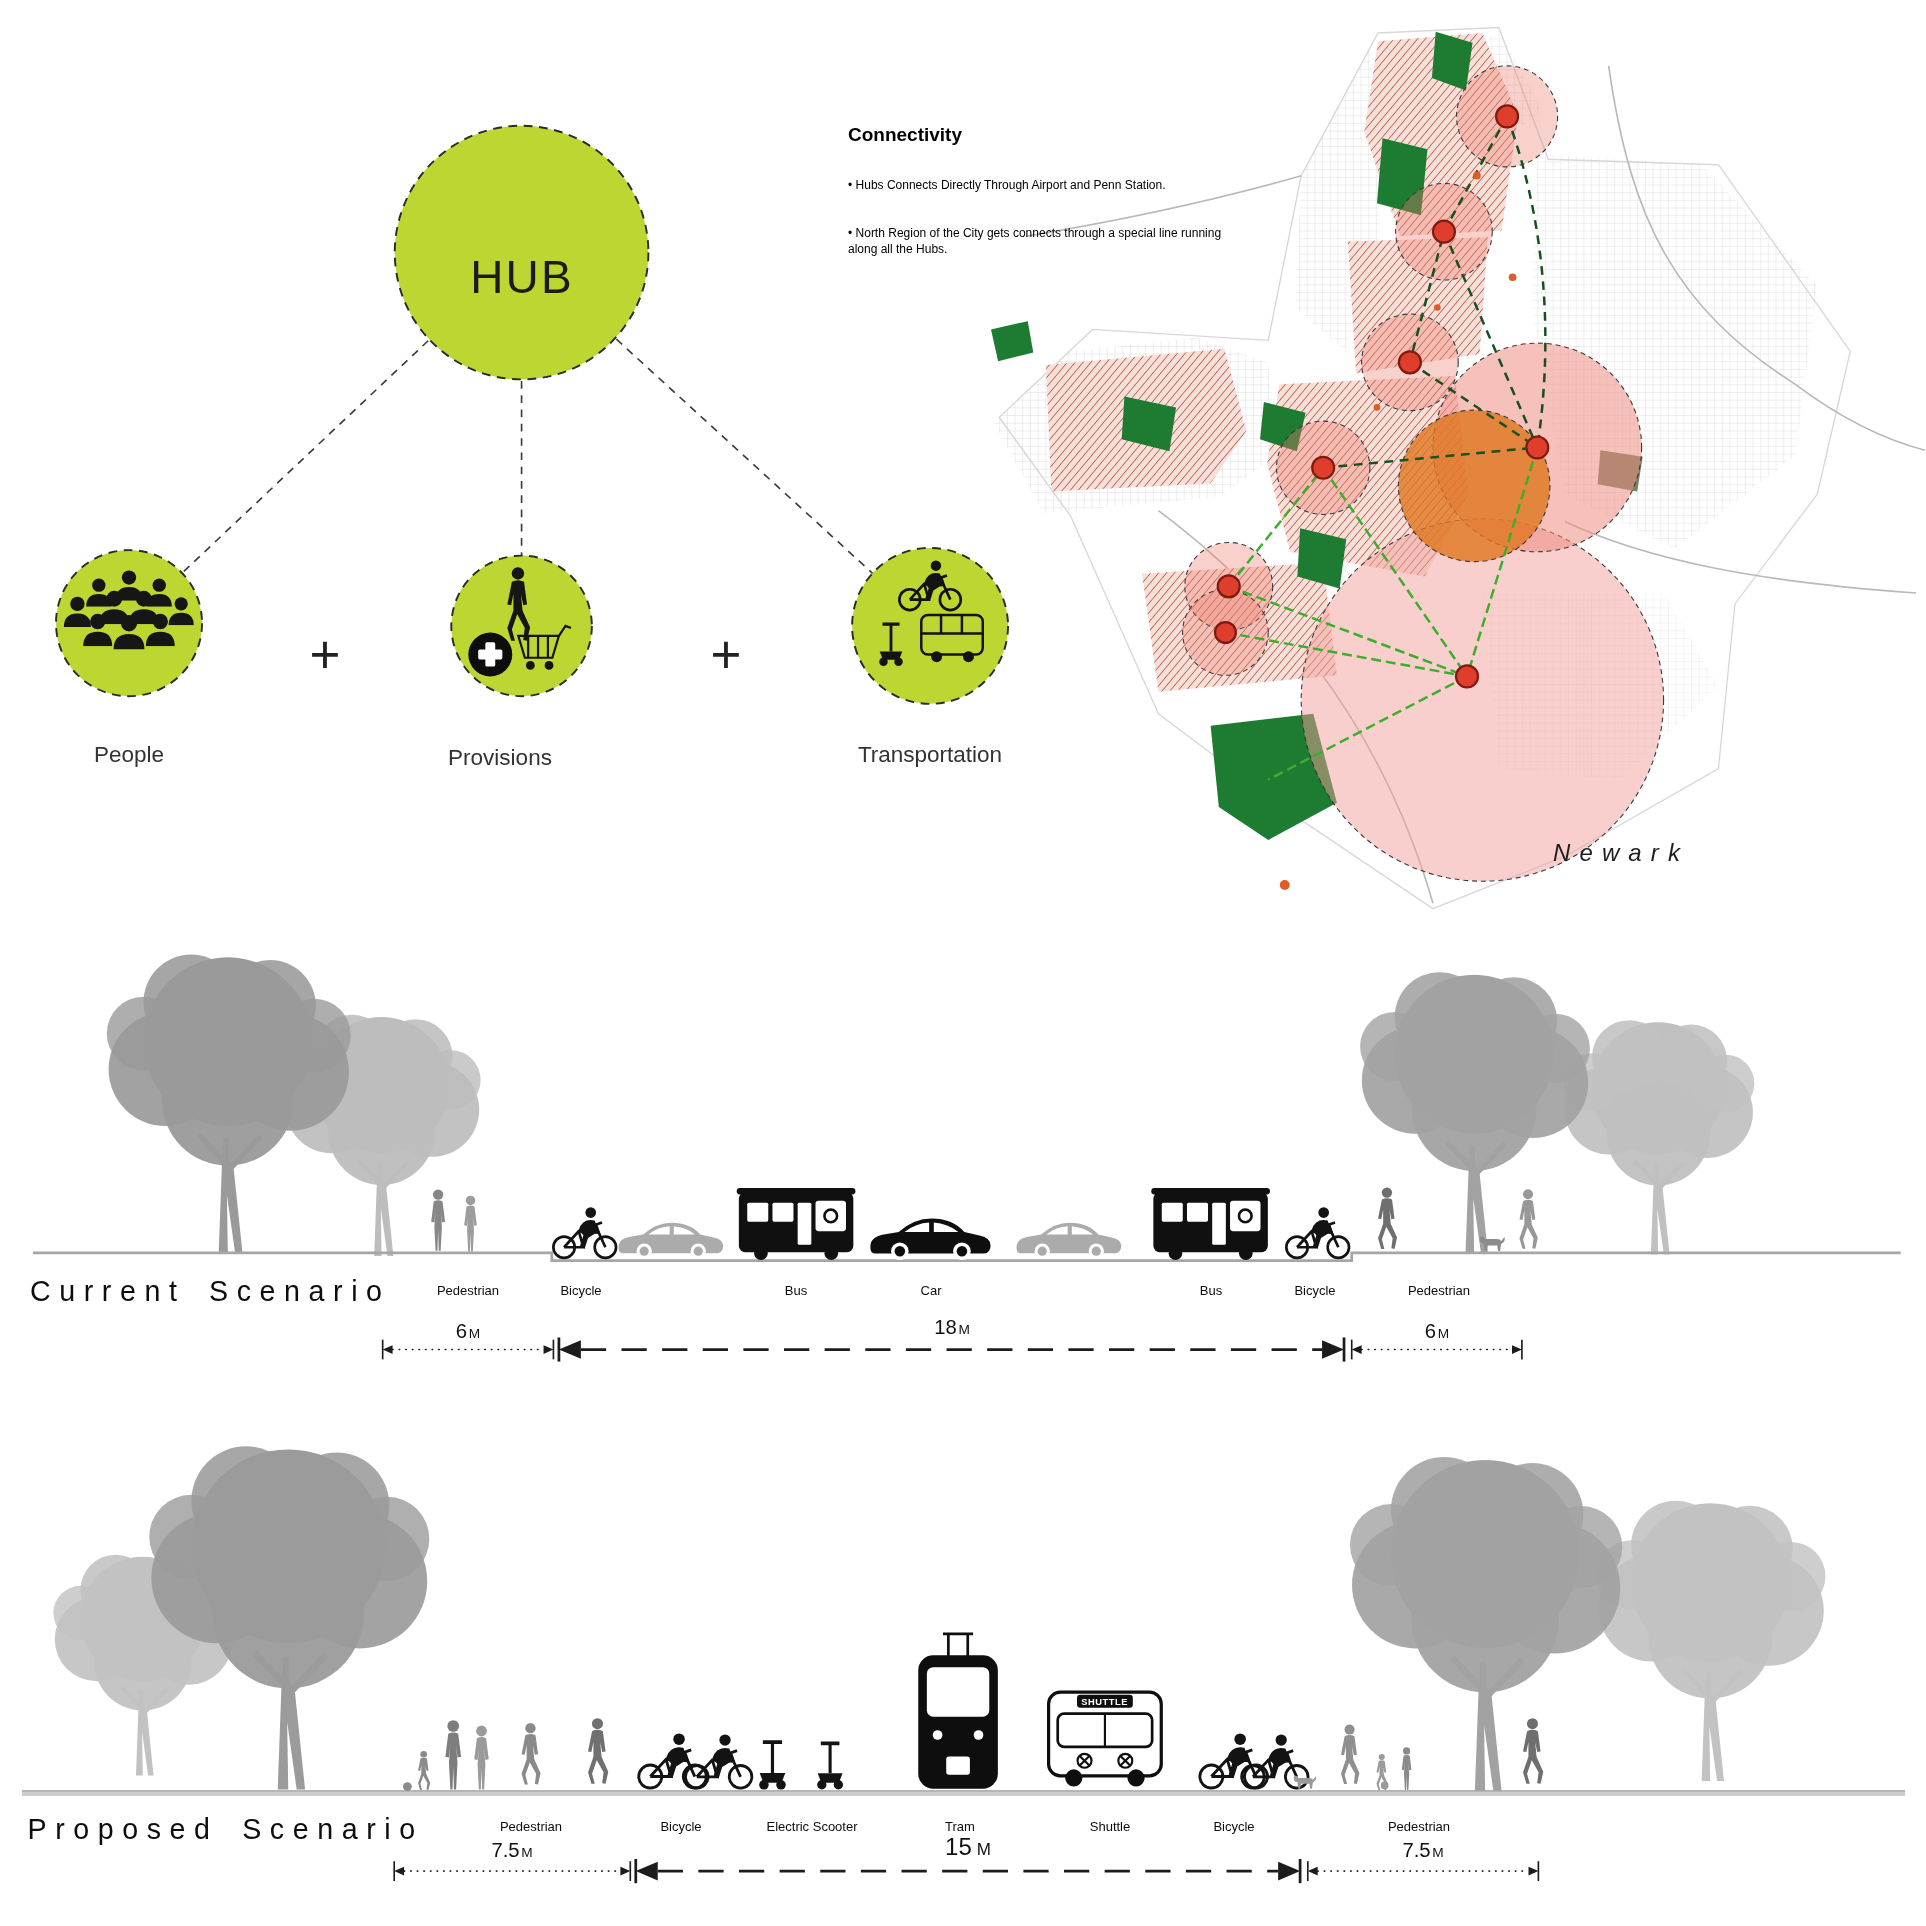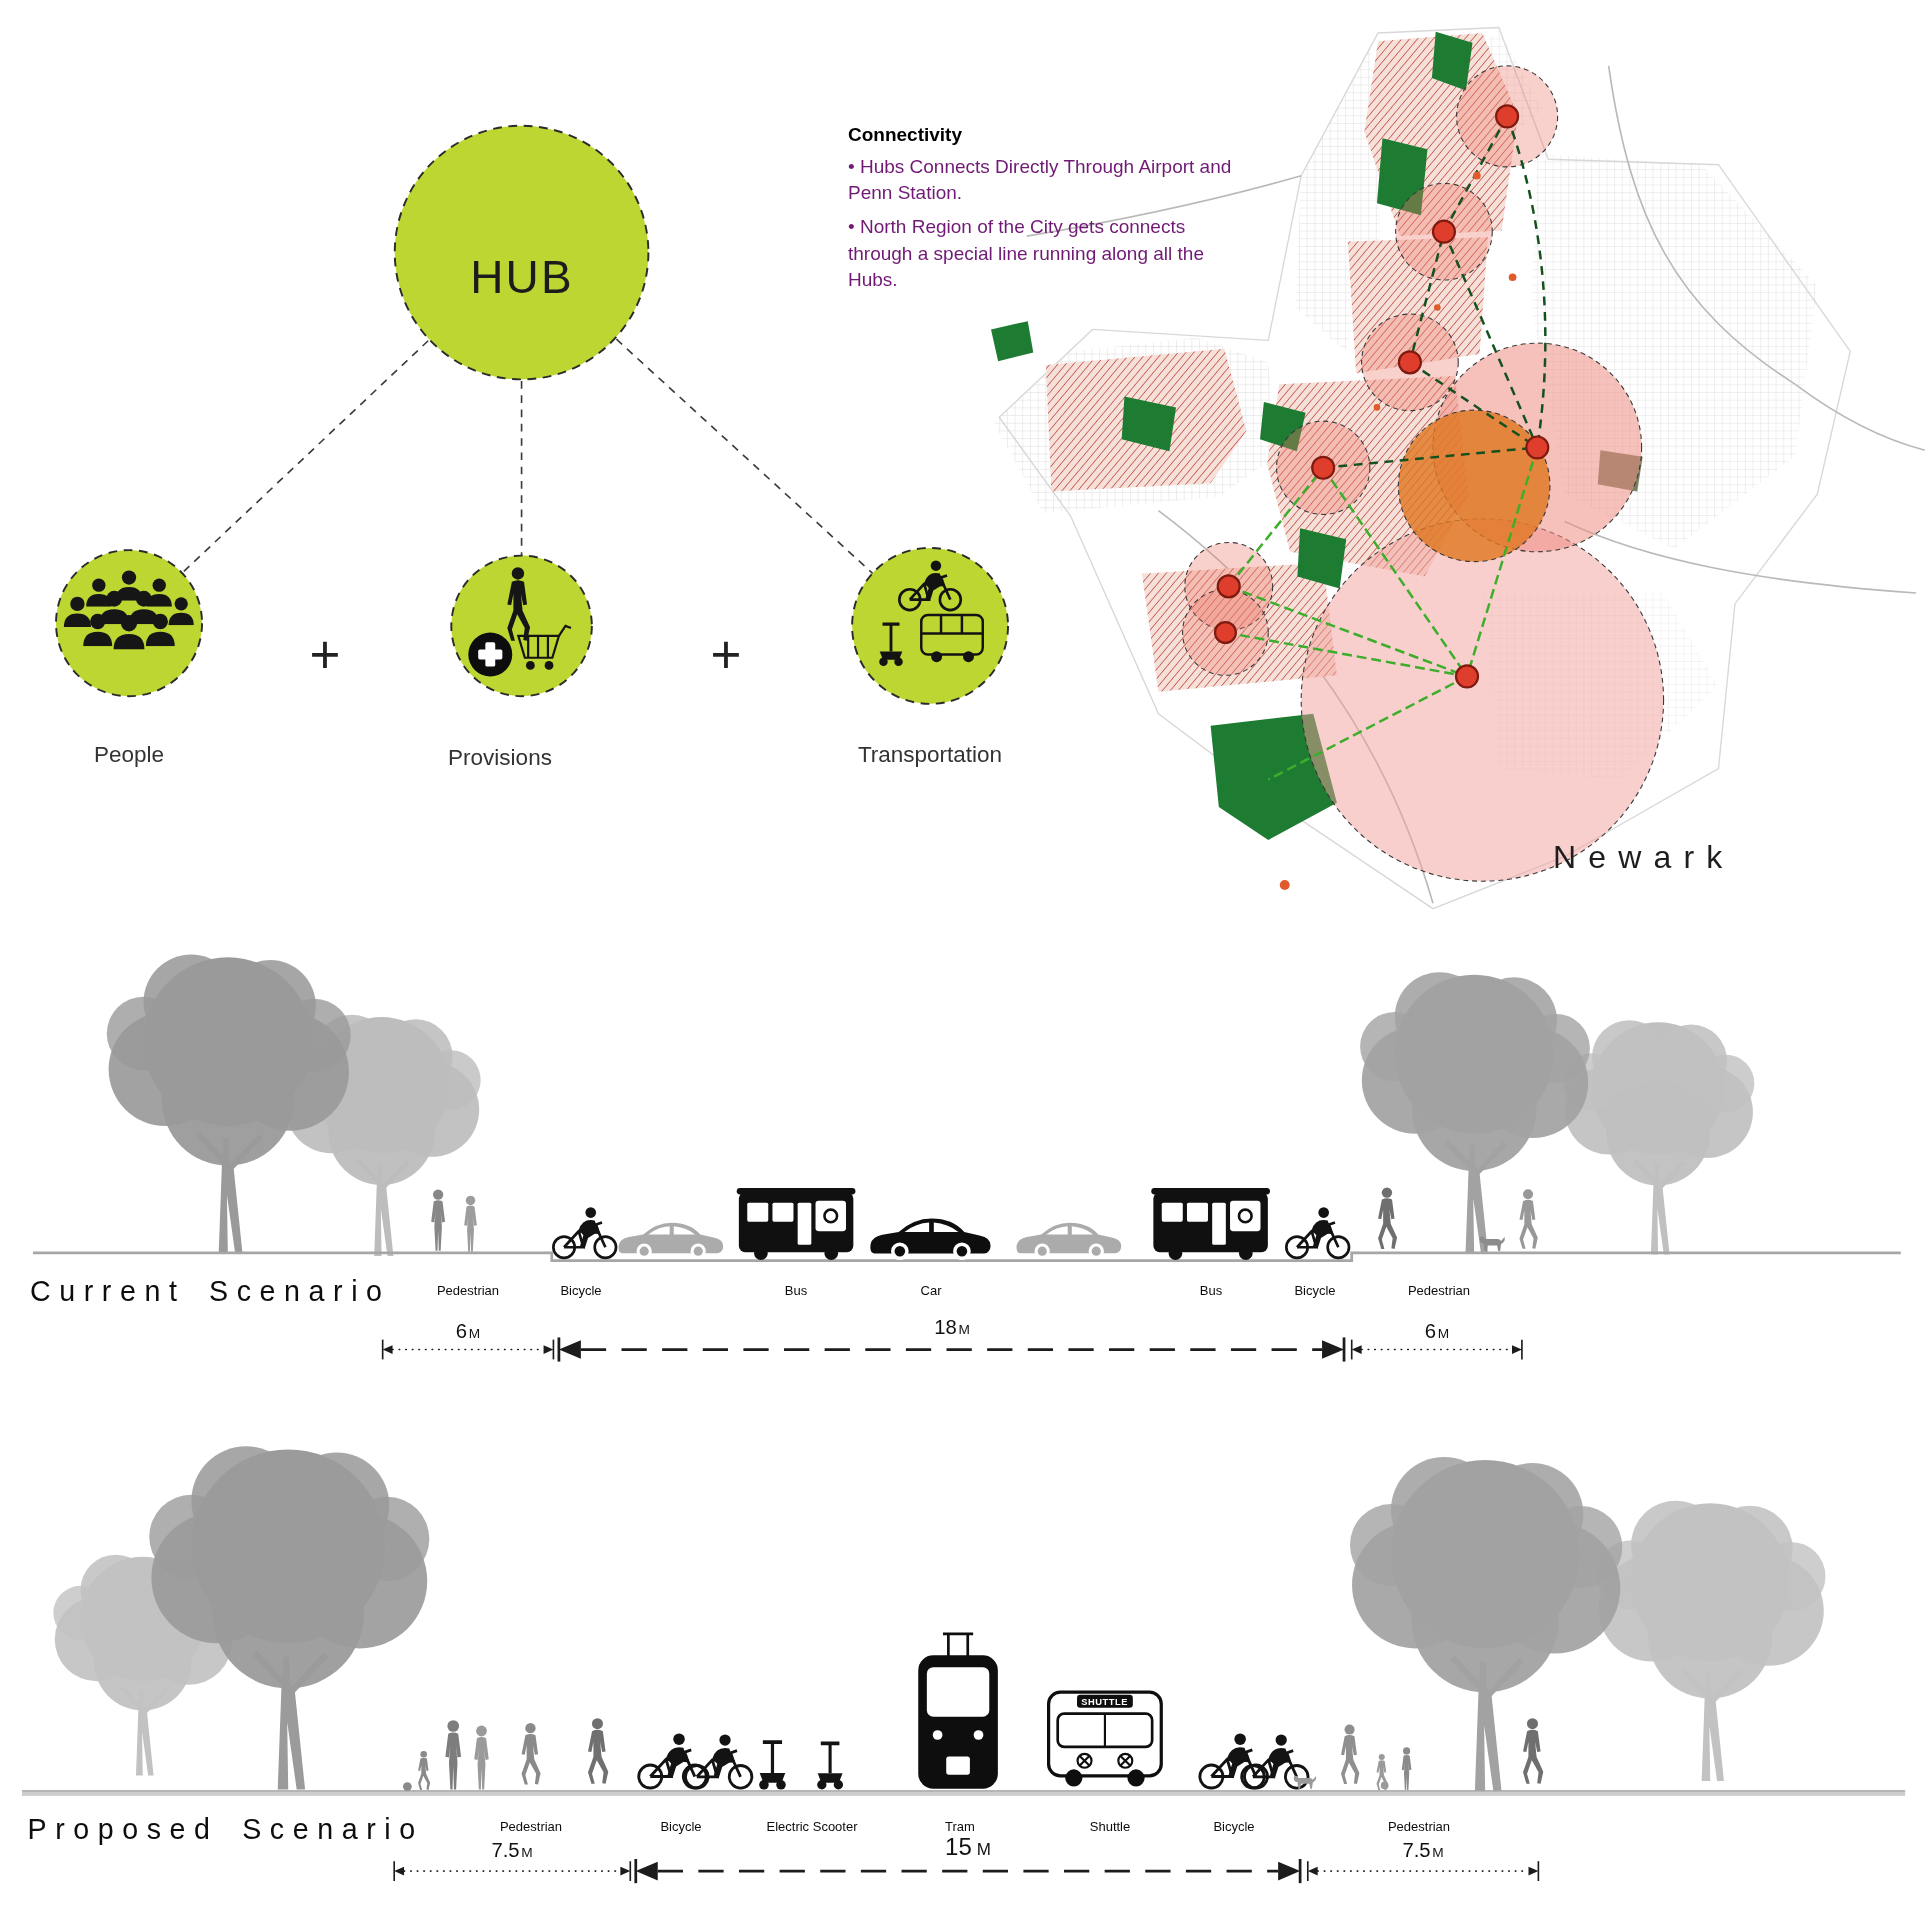--- a/index.html
+++ b/index.html
@@ -8,22 +8,22 @@
   #canvas { position:relative; width:1926px; height:1926px; overflow:hidden; background:#fff; }
   #art { position:absolute; left:0; top:0; }
   .txt { position:absolute; color:#111; white-space:nowrap; }
   .center { transform:translate(-50%,-50%);margin-top:24px; }
   .cx { transform:translateX(-50%); }
   .hub-label { font-size:46px; letter-spacing:2.2px; color:#1c1c1c; }
   .plus { font-size:53px; font-weight:300; color:#222; }
   .node-label { font-size:22.5px; color:#333; }
   .conn { position:absolute; width:384px; }
   .conn-title { font-size:19px; font-weight:700; color:#000; }
-  .conn-bullet { font-size:19px; line-height:1.38; margin-top:8px; white-space:normal; color:#701a75; }
-  .city-label { font-size:32px; letter-spacing:0.38em; color:#1e1e1e; }
+  .conn-bullet { font-size:12px; line-height:1.38; margin-top:31px; white-space:normal; color:#000000; }
+  .city-label { font-size:24px; letter-spacing:0.38em; color:#1e1e1e;font-style:italic; }
   .scenario-title { font-size:28.6px; letter-spacing:0.3em; word-spacing:0.25em; color:#0d0d0d; }
   .lane-label { font-size:13px; color:#0d0d0d; }
   .dim-label { position:absolute; font-size:20.3px; color:#111; transform:translateX(-50%); white-space:nowrap; }
   .dim-label .unit { font-size:13.7px; margin-left:1.6px; }
   .dim-label.big { font-size:24px; }
   .dim-label.big .unit { font-size:17px; margin-left:5px; }
 </style>
 </head>
 <body>
 

